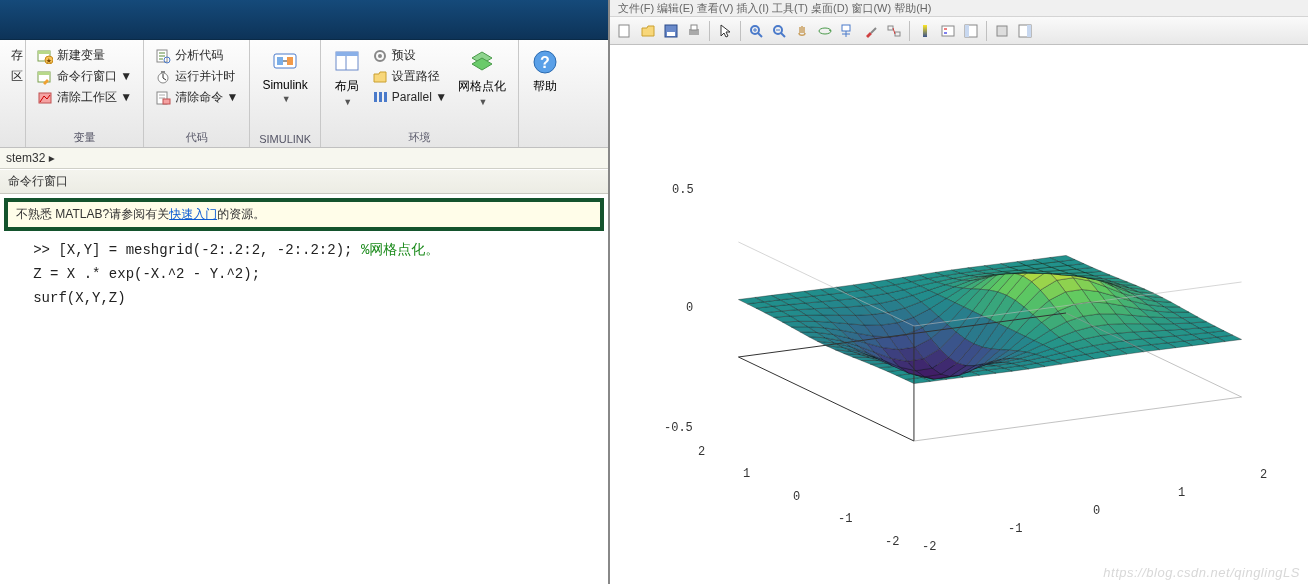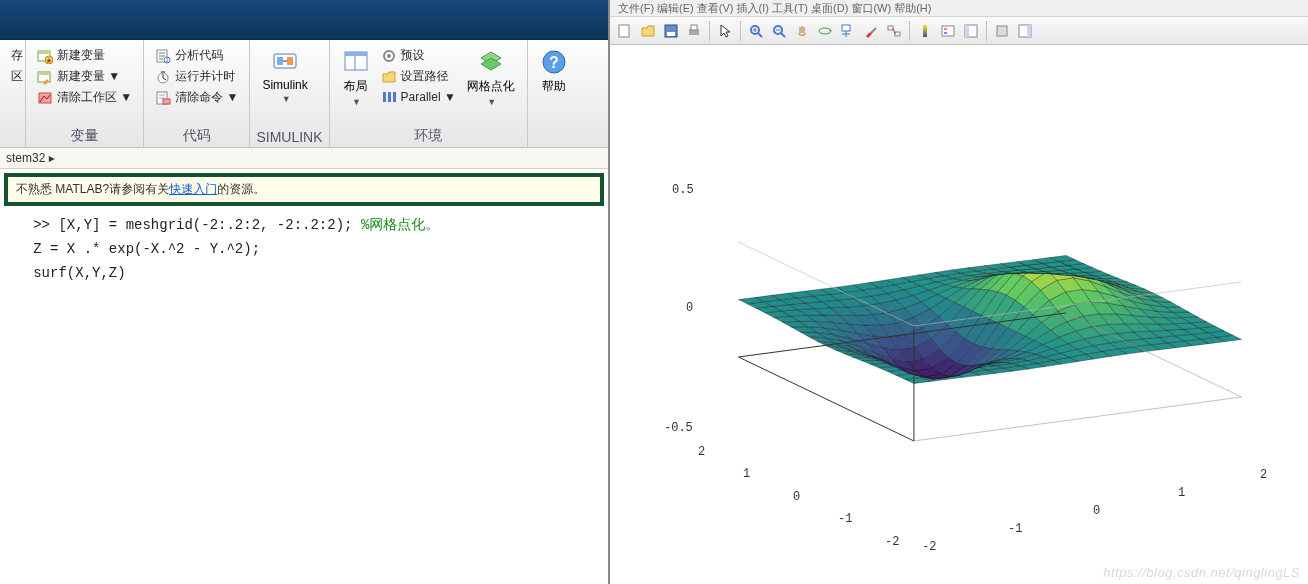--- a/index.html
+++ b/index.html
@@ -1,21 +1,21 @@
 <!DOCTYPE html>
 <html><head>
 <meta charset="utf-8">
 <style>
 * { box-sizing: border-box; margin: 0; padding: 0; }
 body { font-family: "Microsoft YaHei", Arial, sans-serif; font-size: 12px; background: #f0f0f0; width: 1308px; height: 584px; overflow: hidden; display: flex; }
 .left-pane { width: 610px; height: 100%; display: flex; flex-direction: column; background: #fff; border-right: 2px solid #888; }
 .title-cap { height: 40px; background: linear-gradient(#154a7a,#0d3358); border-bottom: 1px solid #0a2a47; }
 .ribbon { background: linear-gradient(#fdfdfd,#e6e6e6); border-bottom: 1px solid #c0c0c0; display: flex; height: 108px; }
 .rib-grp { border-right: 1px solid #c8c8c8; padding: 4px 6px 0 6px; display: flex; flex-direction: column; justify-content: space-between; }
-.rib-title { text-align: center; font-size: 14px; color: #556; padding: 2px 0; }
+.rib-title { text-align: center; font-size: 11px; color: #556; padding: 2px 0; }
 .rib-body { flex: 1; display: flex; }
 .rib-col { display: flex; flex-direction: column; gap: 2px; padding: 2px; }
 .rib-item { display: flex; align-items: center; gap: 4px; padding: 1px 3px; white-space: nowrap; cursor: default; color: #2a2a2a; }
 .rib-big { display: flex; flex-direction: column; align-items: center; gap: 2px; padding: 4px 6px; cursor: default; }
 .ico { width: 16px; height: 16px; display: inline-flex; align-items: center; justify-content: center; }
 .ico-lg { width: 28px; height: 28px; }
 .drop { font-size: 9px; color: #555; margin-left: 2px; }
 .pathbar { background: #f7f7ef; border-bottom: 1px solid #d0d0c8; padding: 3px 6px; color: #333; }
 .cmd-title { background: linear-gradient(#f4f4ee,#ecece4); border-top: 1px solid #fff; border-bottom: 1px solid #c8c8c0; padding: 3px 8px; color: #333; }
 .info-banner { background: #fffde9; border: 4px solid #14532d; margin: 4px; padding: 4px 8px; color: #333; }
@@ -69,21 +69,21 @@
               <span>新建变量</span>
             </div>
         <div class="rib-item">
               <span class="ico">
                 <svg width="16" height="16">
                   <rect x="1" y="3" width="12" height="10" fill="#fff" stroke="#7a9f4a"></rect>
                   <rect x="1" y="3" width="12" height="3" fill="#b7d88a"></rect>
                   <path d="M6 14 l4-4 2 2 -4 4z" fill="#f0a030"></path>
                 </svg>
               </span>
-              <span>新建变量 ▼</span>
+              <span>命令行窗口 ▼</span>
             </div>
         <div class="rib-item">
               <span class="ico">
                 <svg width="16" height="16">
                   <rect x="2" y="3" width="12" height="10" fill="#f5a2a2" stroke="#c05050"></rect>
                   <path d="M3 12 l4-6 3 3 3-4" stroke="#c00" fill="none"></path>
                 </svg>
               </span>
               <span>清除工作区 ▼</span>
             </div>
@@ -214,20 +214,21 @@
               </svg>
             </span>
           <span>帮助</span>
         </div>
       </div>
       <div class="rib-title"></div>
     </div>
   </div>
 
   <div class="pathbar"><span>stem32 ▸</span></div>
+  <div class="cmd-title">命令行窗口</div>
   <div class="info-banner">
     <span>不熟悉 MATLAB?请参阅有关</span><a>快速入门</a><span>的资源。</span>
   </div>
   <div class="cmd-body">
     <div class="cmd-line">   <span>&gt;&gt; [X,Y] = meshgrid(-2:.2:2, -2:.2:2); </span><span class="cmd-comment">%网格点化。</span></div>
     <div class="cmd-line">   <span>Z = X .* exp(-X.^2 - Y.^2);</span></div>
     <div class="cmd-line">   <span>surf(X,Y,Z)</span></div>
   </div>
 </div>
 

